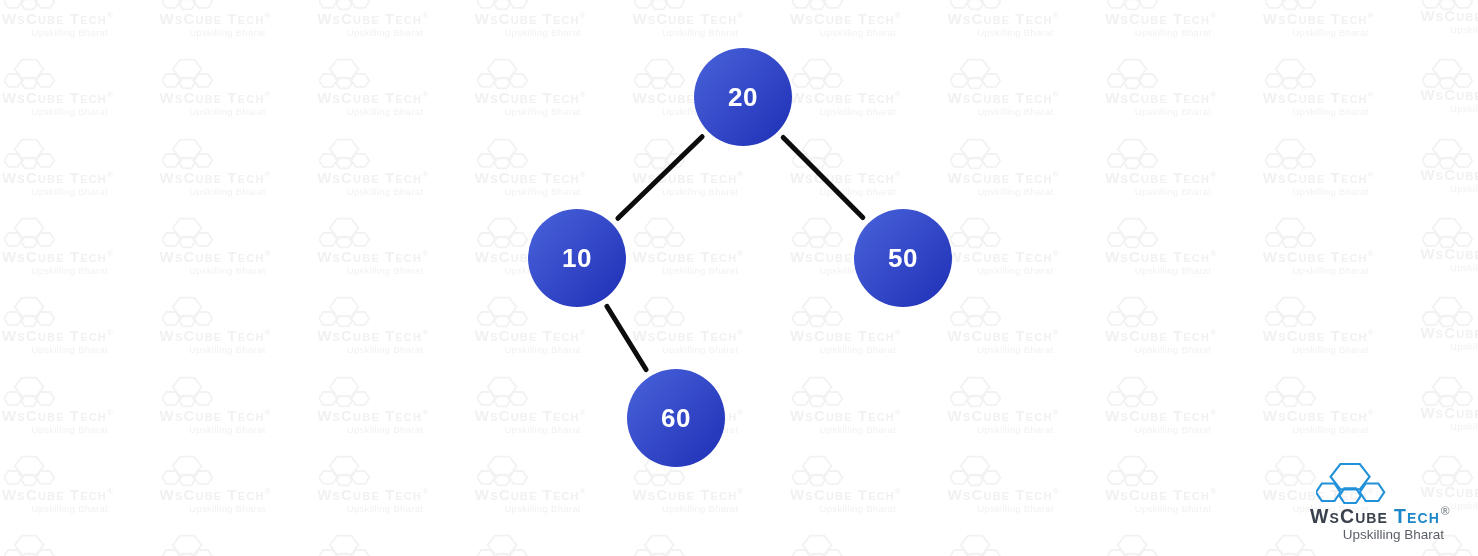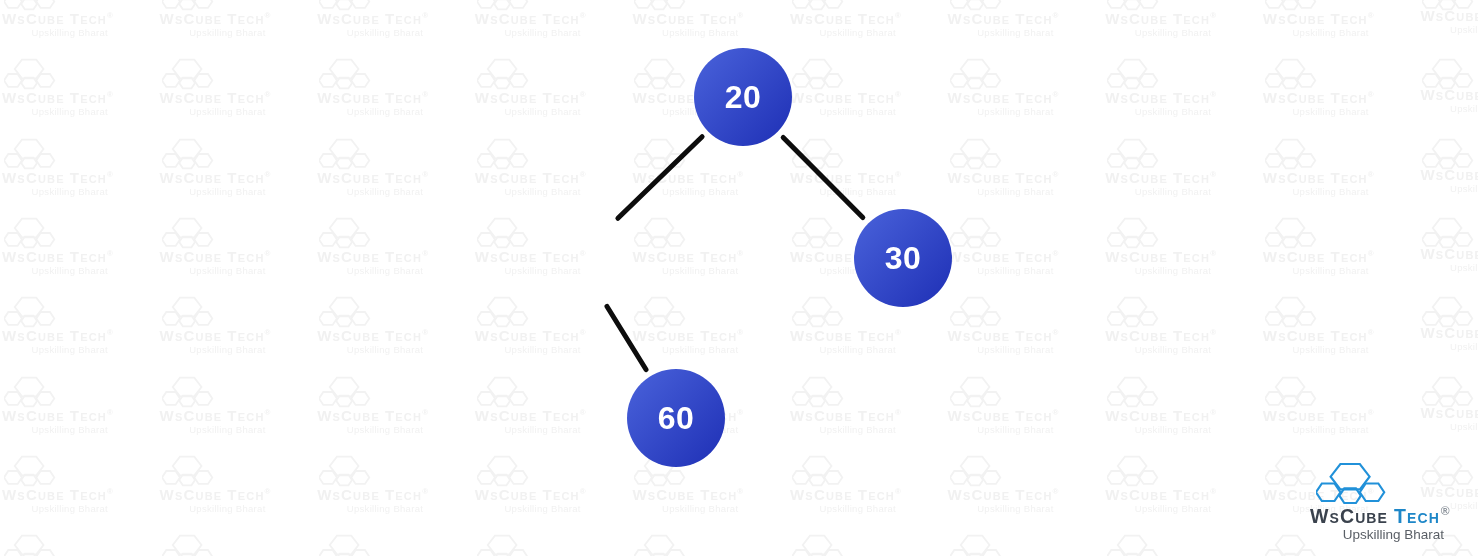--- a/index.html
+++ b/index.html
@@ -45,21 +45,21 @@
     width: 98px;
     height: 98px;
     border-radius: 50%;
     background: linear-gradient(132deg, var(--node-light, #4A63DB) 0%, var(--node-dark, #1E2FB5) 100%);
     display: flex;
     align-items: center;
     justify-content: center;
   }
   .node-label {
     color: #ffffff;
-    font-size: 32px;
+    font-size: 26px;
     font-weight: 600;
     letter-spacing: 0.5px;
   }
 
   
   .brand-footer { position: absolute; left: 1310px; top: 462px; width: 148px; z-index: 3; }
   .brand-hex { display: block; margin-left: 6px; }
   .brand-line {
     font-weight: 700;
     font-size: 19.5px;
@@ -889,22 +889,25 @@
   <svg class="edges" width="1478" height="556" viewBox="0 0 1478 556">
       <line x1="702.1" y1="136.7" x2="617.9" y2="218.3" stroke="#0D0D0D" stroke-width="5" stroke-linecap="round"></line>
       <line x1="783.2" y1="137.4" x2="862.8" y2="217.6" stroke="#0D0D0D" stroke-width="5" stroke-linecap="round"></line>
       <line x1="607.0" y1="306.5" x2="646.0" y2="369.5" stroke="#0D0D0D" stroke-width="5" stroke-linecap="round"></line>
     </svg>
 
   <div class="nodes">
       <div class="node" style="left: 694px; top: 48px;">
     <span class="node-label">20</span>
   </div>
+      <div class="node" style="left: 528px; top: 209px;">
+    <span class="node-label">10</span>
+  </div>
       <div class="node" style="left: 854px; top: 209px;">
-    <span class="node-label">30</span>
+    <span class="node-label">50</span>
   </div>
       <div class="node" style="left: 627px; top: 369px;">
     <span class="node-label">60</span>
   </div>
     </div>
 
   <div class="brand-footer">
     <svg class="brand-hex" width="76" height="43" viewBox="0 0 78 44" fill="none" stroke="#2191D9" stroke-width="2.2">
       <polygon points="25,2 45,2 55,15 45,28 25,28 15,15"></polygon>
       <polygon points="6,22 19,22 25,31 19,40 6,40 0,31"></polygon>

